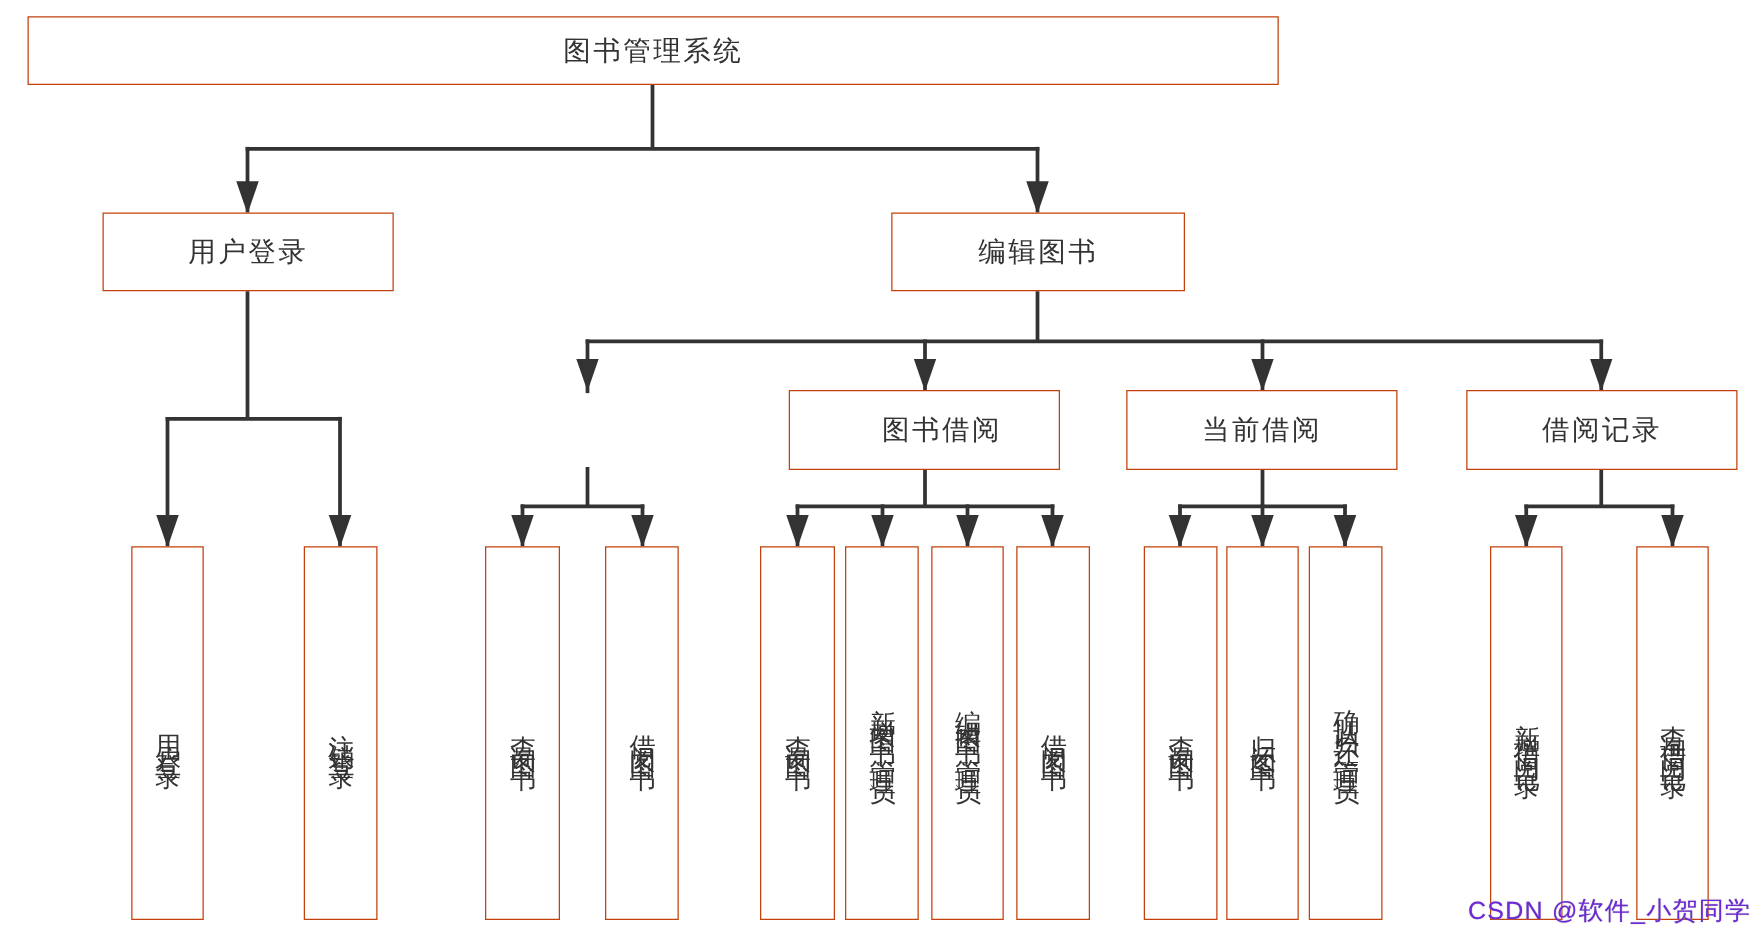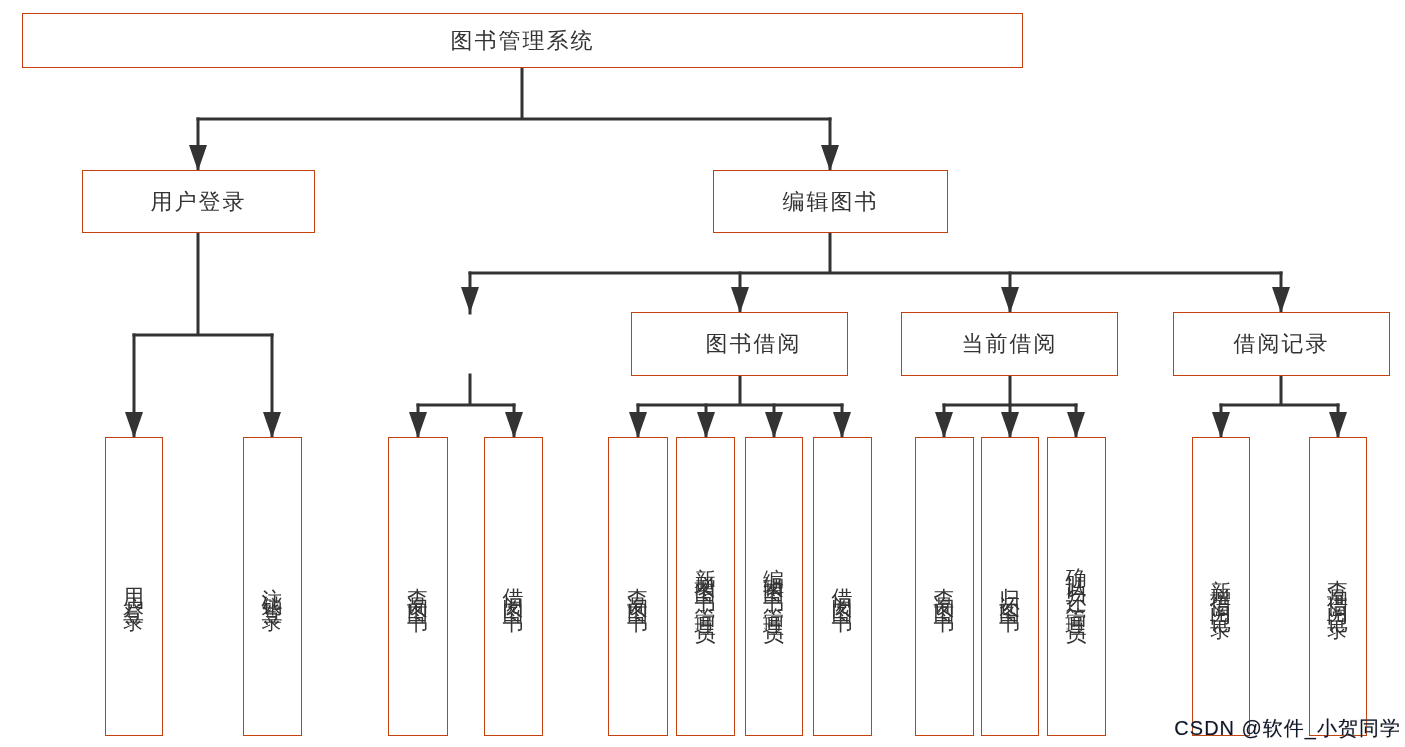--- a/index.html
+++ b/index.html
@@ -37,21 +37,21 @@
     font-size: 21px;
     letter-spacing: 8px;
     line-height: 1;
     white-space: nowrap;
   }
   .watermark {
     position: absolute;
     right: 4px;
     bottom: 5px;
     font-size: 20px;
-    color: #0f172a;
+    color: #6d28d9;
     text-shadow: 0 0 1px #9c9c9c;
     white-space: nowrap;
     letter-spacing: 1px;
   }
 </style>
 </head>
 <body>
 
 <div class="canvas">
 

